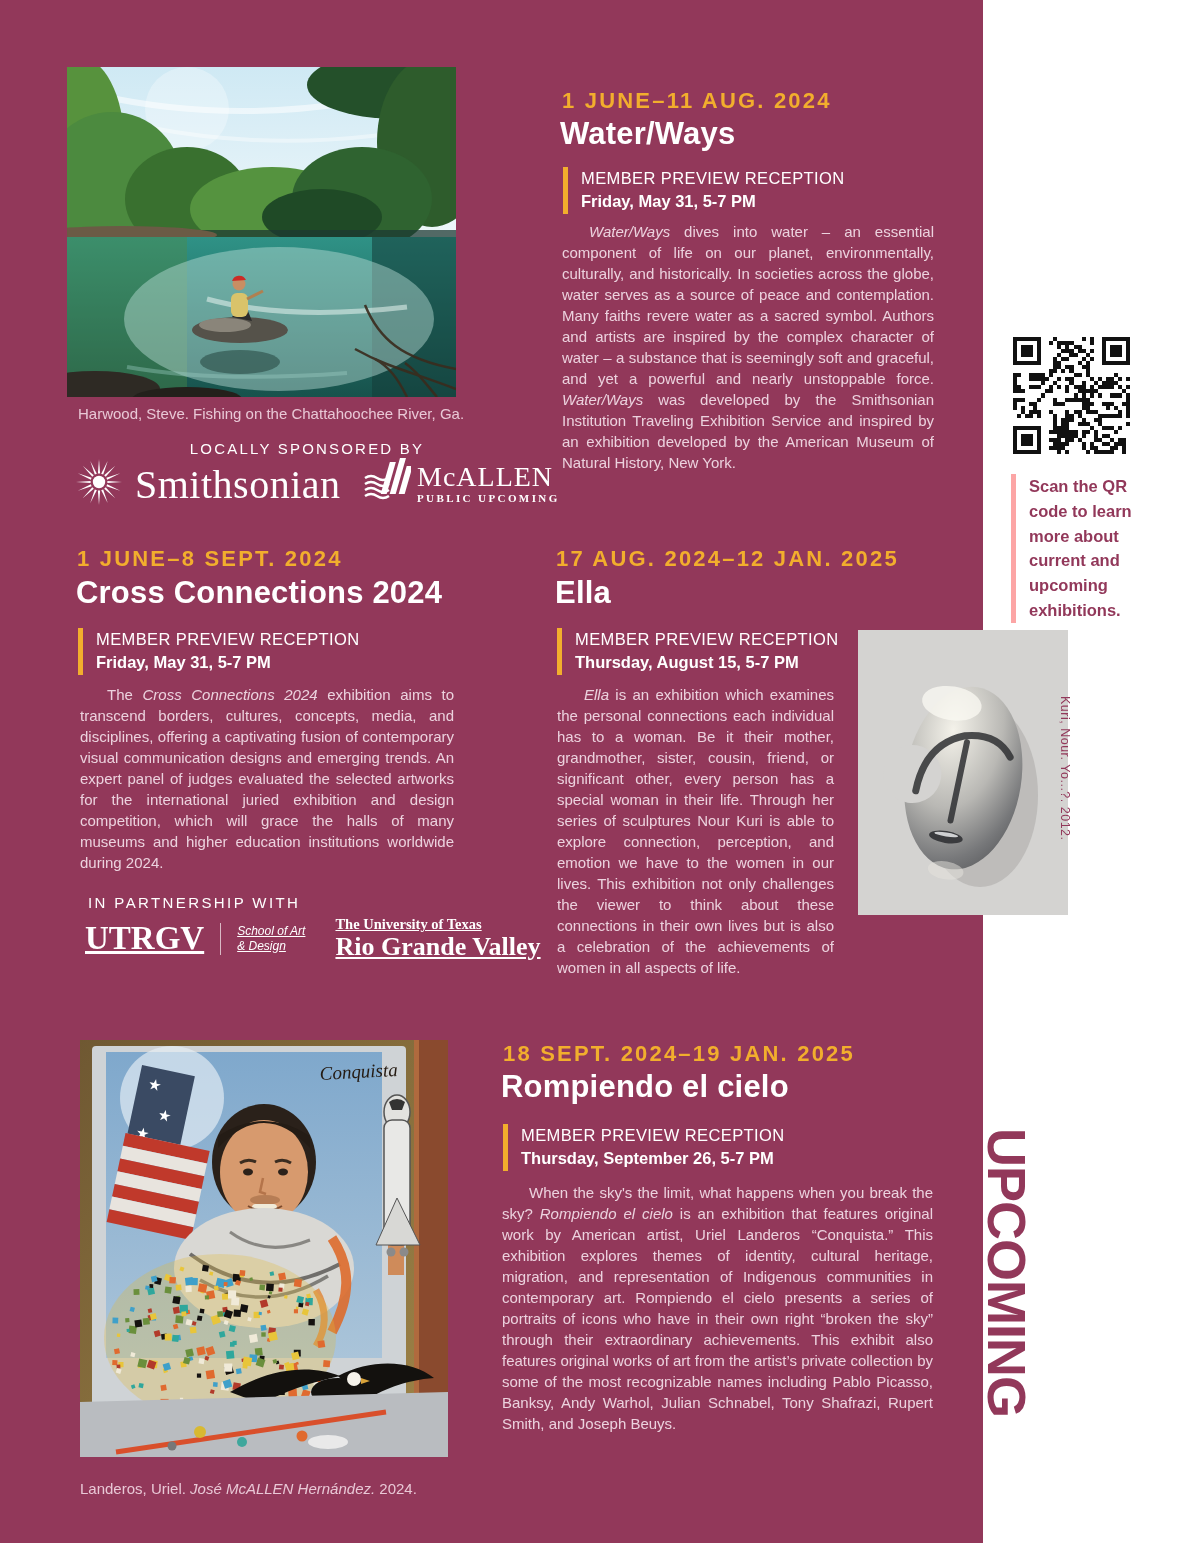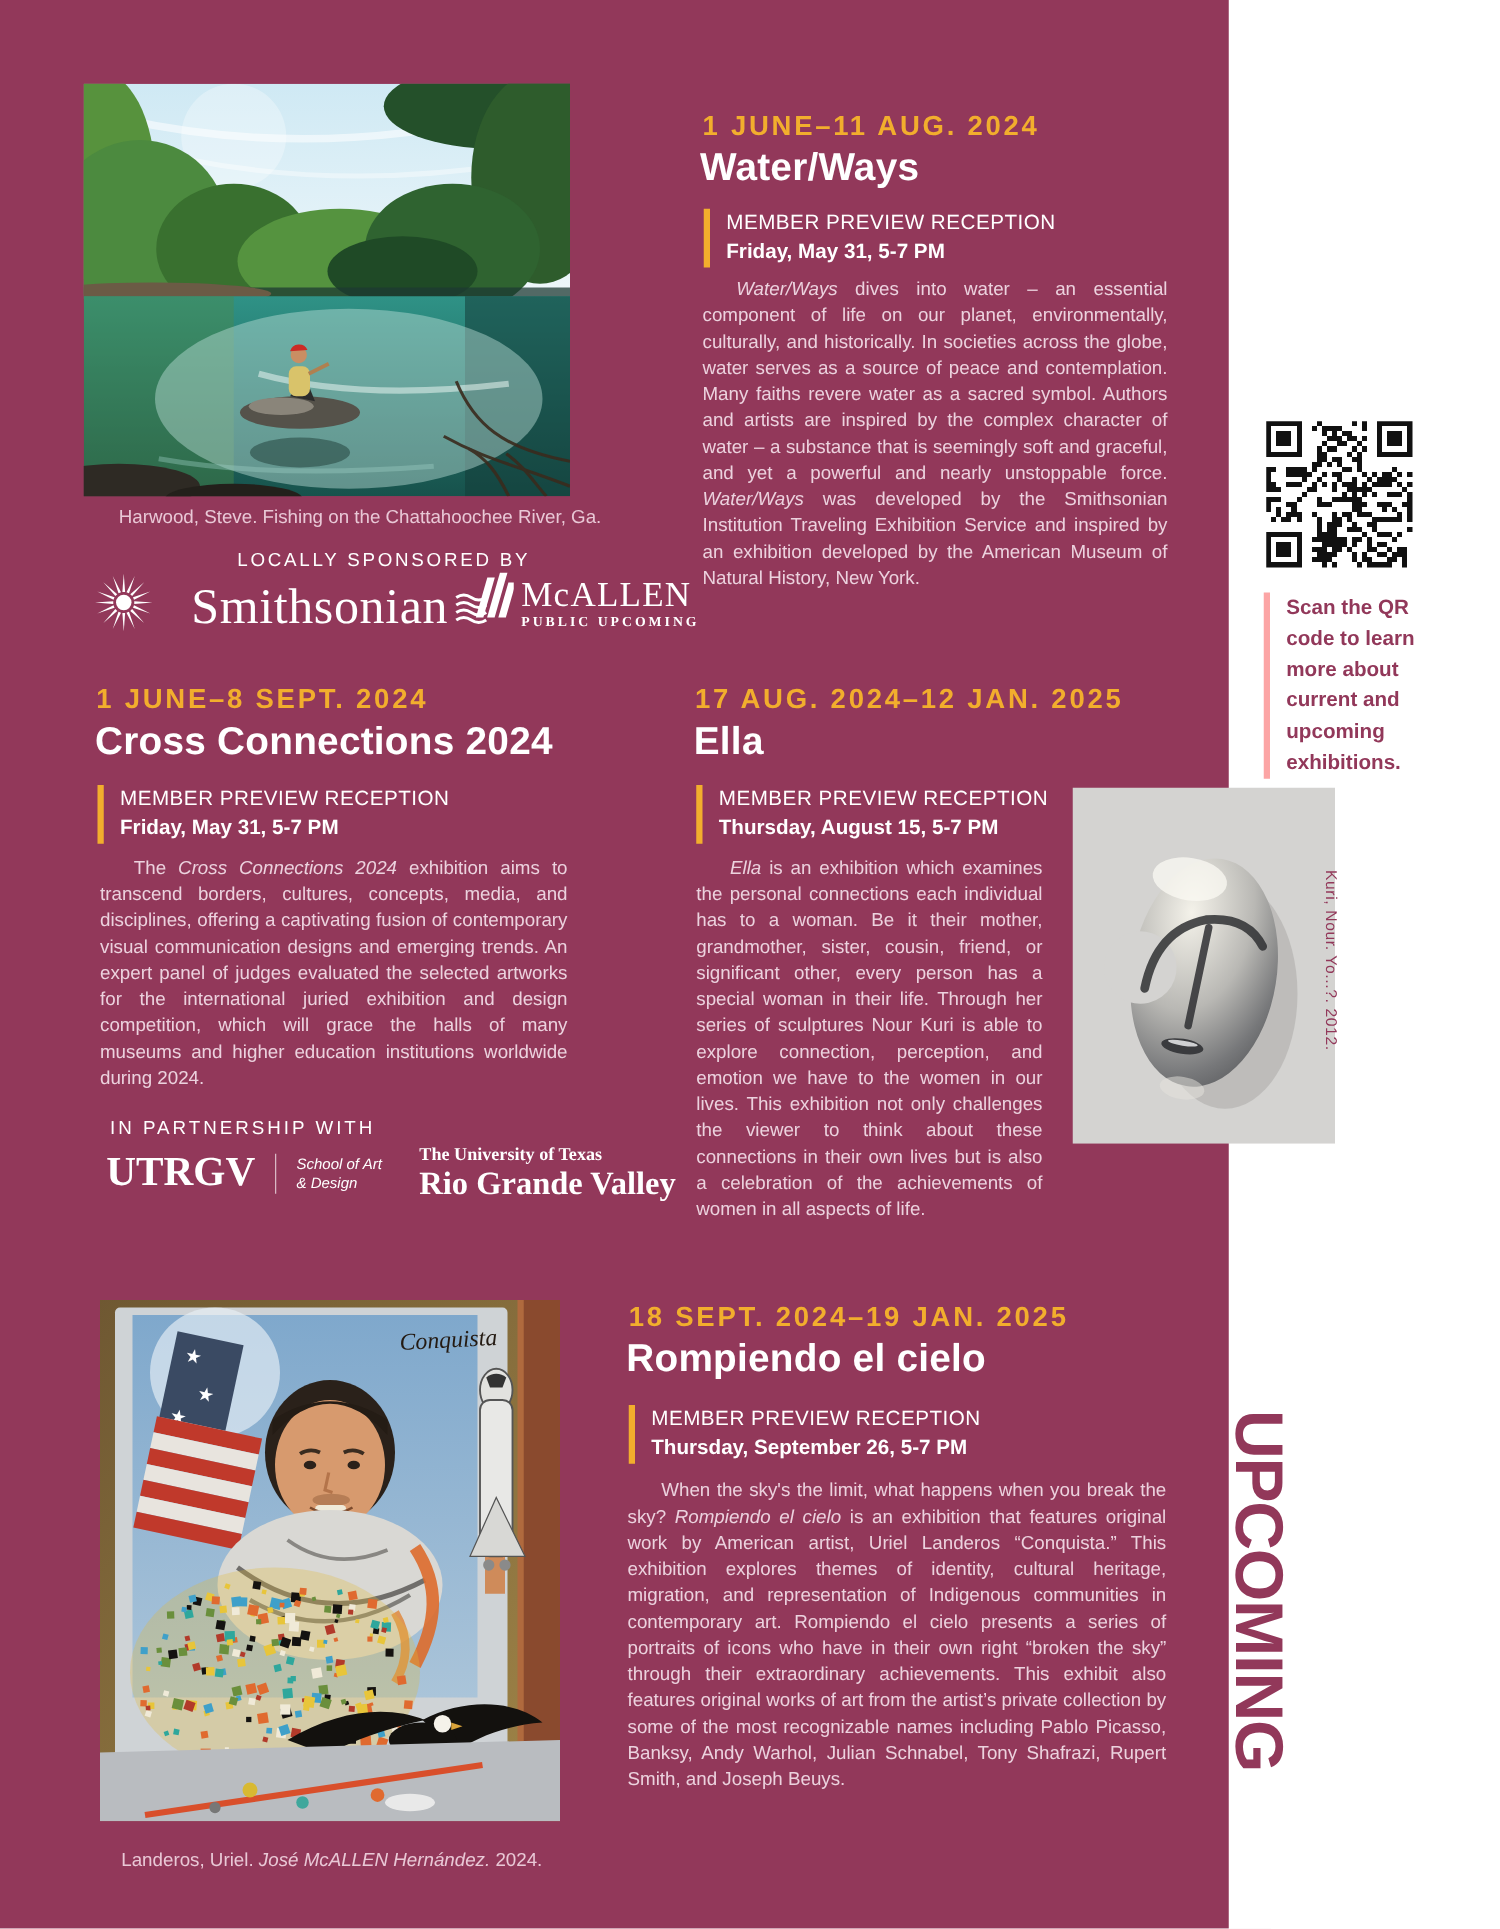--- a/index.html
+++ b/index.html
@@ -7,24 +7,24 @@
         font-family:"Liberation Sans",sans-serif;-webkit-font-smoothing:antialiased;}
   .maroon-bg{position:absolute;left:0;top:0;width:983px;height:1543px;background:#92385A;}
   .abs{position:absolute;}
   .sec-dates{color:#F2AE2D;font-weight:bold;font-size:22px;letter-spacing:2.2px;white-space:nowrap;}
   .sec-title{color:#FFFFFF;font-weight:bold;font-size:31px;letter-spacing:0.2px;white-space:nowrap;}
   .reception{border-left:5px solid #F2AE2D;padding:2px 0 3px 13px;color:#fff;}
   .reception .l1{font-size:16.5px;letter-spacing:0.4px;margin-bottom:4px;white-space:nowrap;}
   .reception .l2{font-size:16.5px;font-weight:bold;white-space:nowrap;}
   .body-copy{color:#ECD2DE;font-size:15px;line-height:21px;text-align:justify;text-indent:27px;}
   .it{font-style:italic;}
-  .caption{color:#E9C8D6;font-size:15px;margin-left:17px;}
+  .caption{color:#E9C8D6;font-size:15px;}
   .sponsor-label{color:#fff;font-size:15px;letter-spacing:2.2px;text-align:center;}
   .smithsonian-row{display:flex;align-items:center;gap:12px;color:#fff;}
-  .smithsonian-word{font-family:"Liberation Serif",serif;font-size:40px;letter-spacing:0.5px;margin-left:18px;}
+  .smithsonian-word{font-family:"Liberation Serif",serif;font-size:40px;letter-spacing:0.5px;}
   .mcallen-row{display:flex;align-items:center;gap:6px;color:#fff;}
   .mcallen-name{font-family:"Liberation Serif",serif;font-size:28px;letter-spacing:1px;line-height:1;}
   .mcallen-sub{font-family:"Liberation Serif",serif;font-size:11px;letter-spacing:2.4px;font-weight:bold;margin-top:1px;}
   .partner-label{color:#fff;font-size:15px;letter-spacing:2.4px;}
   .utrgv-row{display:flex;align-items:center;gap:16px;color:#fff;}
   .utrgv-word{font-family:"Liberation Serif",serif;font-weight:bold;font-size:33px;line-height:1;}
   .utrgv-div{width:1px;height:32px;background:rgba(255,255,255,.65);}
   .school{font-size:12px;font-style:italic;line-height:1.25;}
   .ut-line1{font-family:"Liberation Serif",serif;font-weight:bold;font-size:14.5px;line-height:1.1;}
   .ut-line2{font-family:"Liberation Serif",serif;font-weight:bold;font-size:26px;line-height:1.05;}
@@ -149,21 +149,21 @@
   <div class="abs body-copy" style="left:562px;top:221px;width:372px;"><span class="it">Water/Ways</span><span> dives into water – an essential component of life on our planet, environmentally, culturally, and historically. In societies across the globe, water serves as a source of peace and contemplation. Many faiths revere water as a sacred symbol. Authors and artists are inspired by the complex character of water – a substance that is seemingly soft and graceful, and yet a powerful and nearly unstoppable force. </span><span class="it">Water/Ways</span><span> was developed by the Smithsonian Institution Traveling Exhibition Service and inspired by an exhibition developed by the American Museum of Natural History, New York.</span></div>
 
   <div class="abs sec-dates" style="left:77px;top:546px;">1 JUNE–8 SEPT. 2024</div>
   <div class="abs sec-title" style="left:76px;top:575px;">Cross Connections 2024</div>
   <div class="abs reception" style="left:78px;top:628px;">
     <div class="l1">MEMBER PREVIEW RECEPTION</div>
     <div class="l2">Friday, May 31, 5-7 PM</div>
   </div>
   <div class="abs body-copy" style="left:80px;top:684px;width:374px;"><span>The </span><span class="it">Cross Connections 2024</span><span> exhibition aims to transcend borders, cultures, concepts, media, and disciplines, offering a captivating fusion of contemporary visual communication designs and emerging trends. An expert panel of judges evaluated the selected artworks for the international juried exhibition and design competition, which will grace the halls of many museums and higher education institutions worldwide during 2024.</span></div>
   <div class="abs partner-label" style="left:88px;top:894px;">IN PARTNERSHIP WITH</div>
-  <div class="abs utrgv-row" style="left:85px;top:917px;">
+  <div class="abs utrgv-row" style="left:85px;top:917px;text-decoration:underline;">
     <span class="utrgv-word">UTRGV</span>
     <span class="utrgv-div"></span>
     <span class="school">
       <div>School of Art</div>
       <div>&amp; Design</div>
     </span>
     <span style="margin-left:14px;">
       <div class="ut-line1">The University of Texas</div>
       <div class="ut-line2">Rio Grande Valley</div>
     </span>

